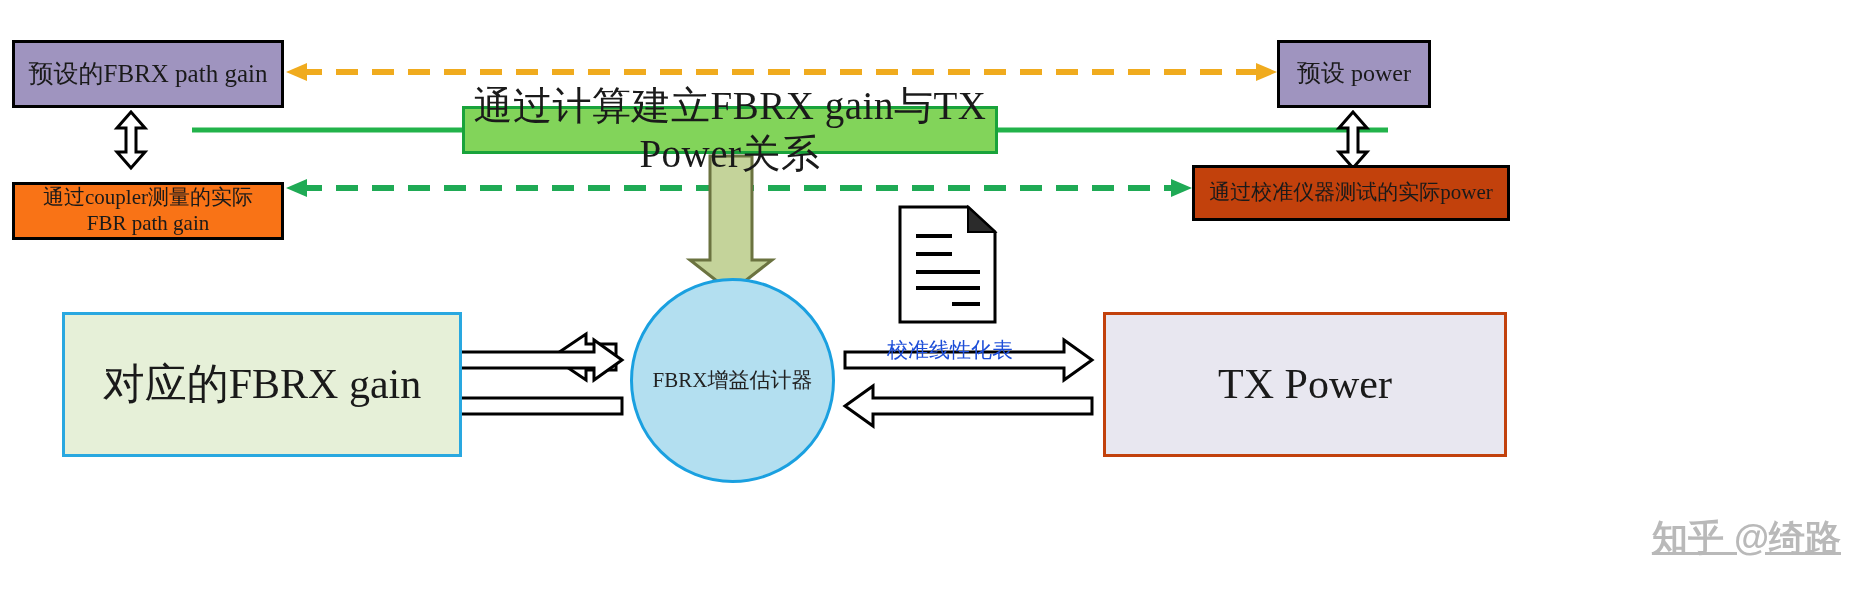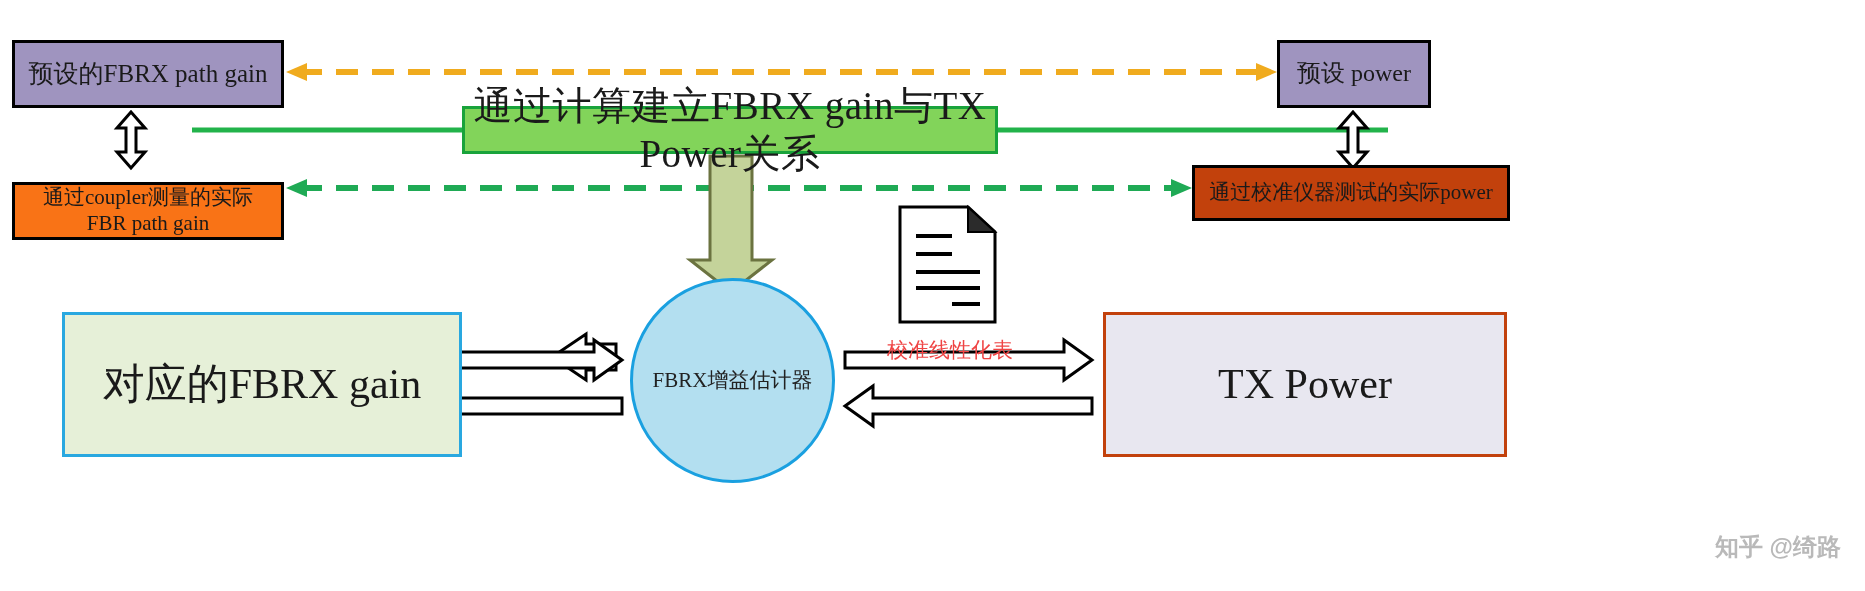--- a/index.html
+++ b/index.html
@@ -69,29 +69,30 @@
     left:630px;top:278px;width:205px;height:205px;
     border-radius:50%;
     background:#b3dff0;border:3px solid #1aa0e0;
     font-size:21px;color:#222;
   }
   .circle span{display:block;}
 
   
   .cal-label{
     left:875px;top:336px;width:150px;
-    font-size:21px;color:#ef4444;text-align:center;
+    font-size:21px;color:#1d4ed8;text-align:center;
   }
 
   
   .watermark{
     right:24px;bottom:28px;
-    font-size:24px;font-weight:bold;color:#b9b9b9;
+    font-size:36px;font-weight:bold;color:#b9b9b9;
     font-family:"Liberation Sans","DejaVu Sans",sans-serif;
     white-space:nowrap;
+    text-decoration:underline;
   }
 
   svg.layer{position:absolute;left:0;top:0;width:1865px;height:591px;
             pointer-events:none;}
 </style>
 </head>
 <body>
 
 <div id="root">
 

